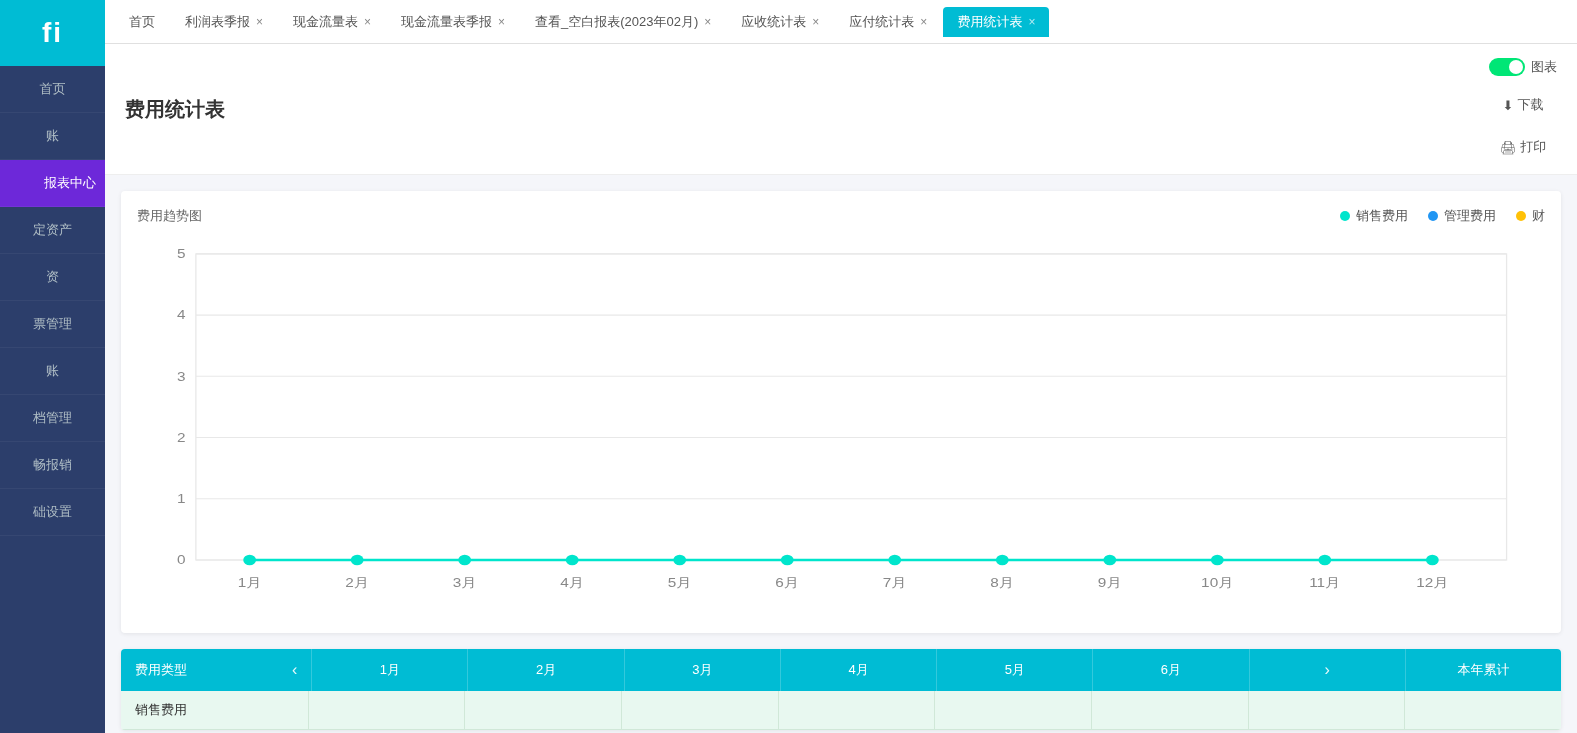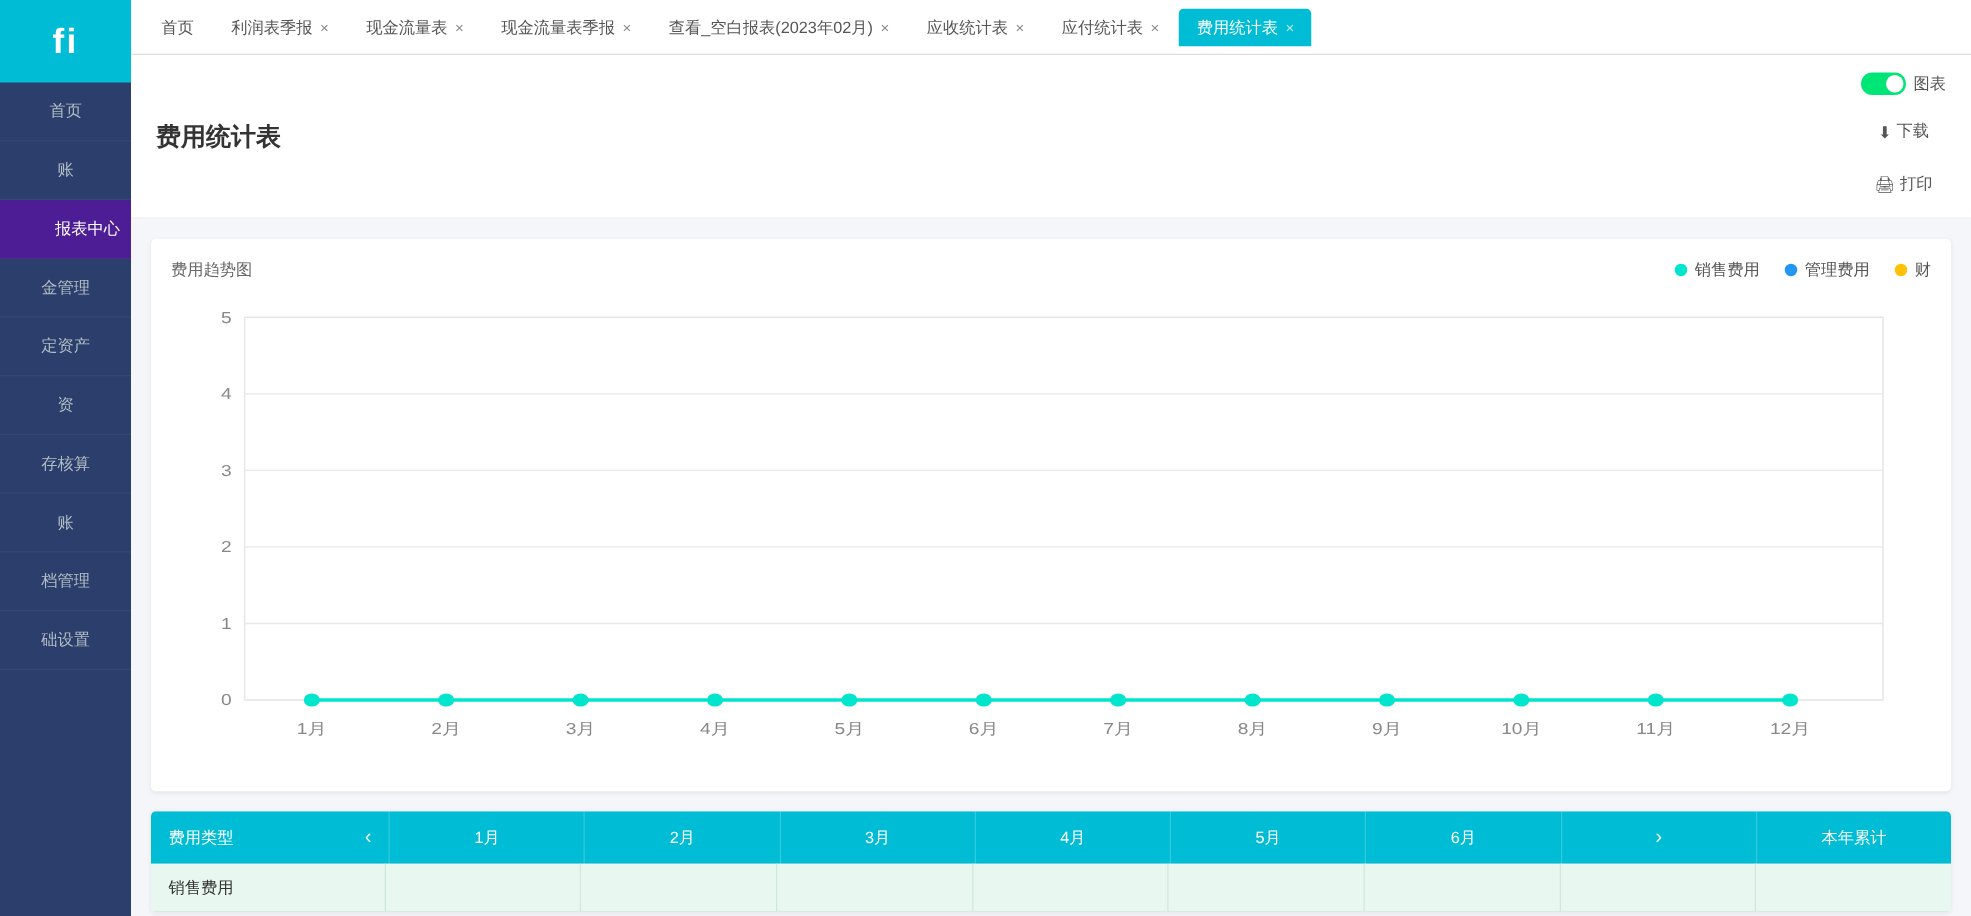--- a/index.html
+++ b/index.html
@@ -26,21 +26,21 @@
       letter-spacing: 2px;
     }
     .sidebar-item {
       padding: 14px 8px;
       color: #b0bec5;
       text-align: center;
       cursor: pointer;
       font-size: 13px;
       border-bottom: 1px solid rgba(255,255,255,0.05);
     }
-    .sidebar-item.active { background: #4c1d95; color: white; padding-left: 43px; }
+    .sidebar-item.active { background: #6d28d9; color: white; padding-left: 43px; }
 
     
     .main-content {
       flex: 1;
       display: flex;
       flex-direction: column;
       overflow: hidden;
       background: #f5f6fa;
     }
 
@@ -247,26 +247,26 @@
     }
   </style>
 </head>
 <body>
 
 <div class="sidebar">
   <div class="sidebar-logo">fi</div>
   <div class="sidebar-item">首页</div>
   <div class="sidebar-item">账</div>
   <div class="sidebar-item active">报表中心</div>
-  <div class="sidebar-item">金管理</div>
   <div class="sidebar-item">定资产</div>
   <div class="sidebar-item">资</div>
-  <div class="sidebar-item">存核算</div>
+  <div class="sidebar-item">票管理</div>
   <div class="sidebar-item">账</div>
   <div class="sidebar-item">档管理</div>
+  <div class="sidebar-item">畅报销</div>
   <div class="sidebar-item">础设置</div>
 </div>
 
 <div class="main-content">
 
   <div class="tab-bar">
     <div class="tab">
       <span>首页</span>
     </div>
     <div class="tab">

